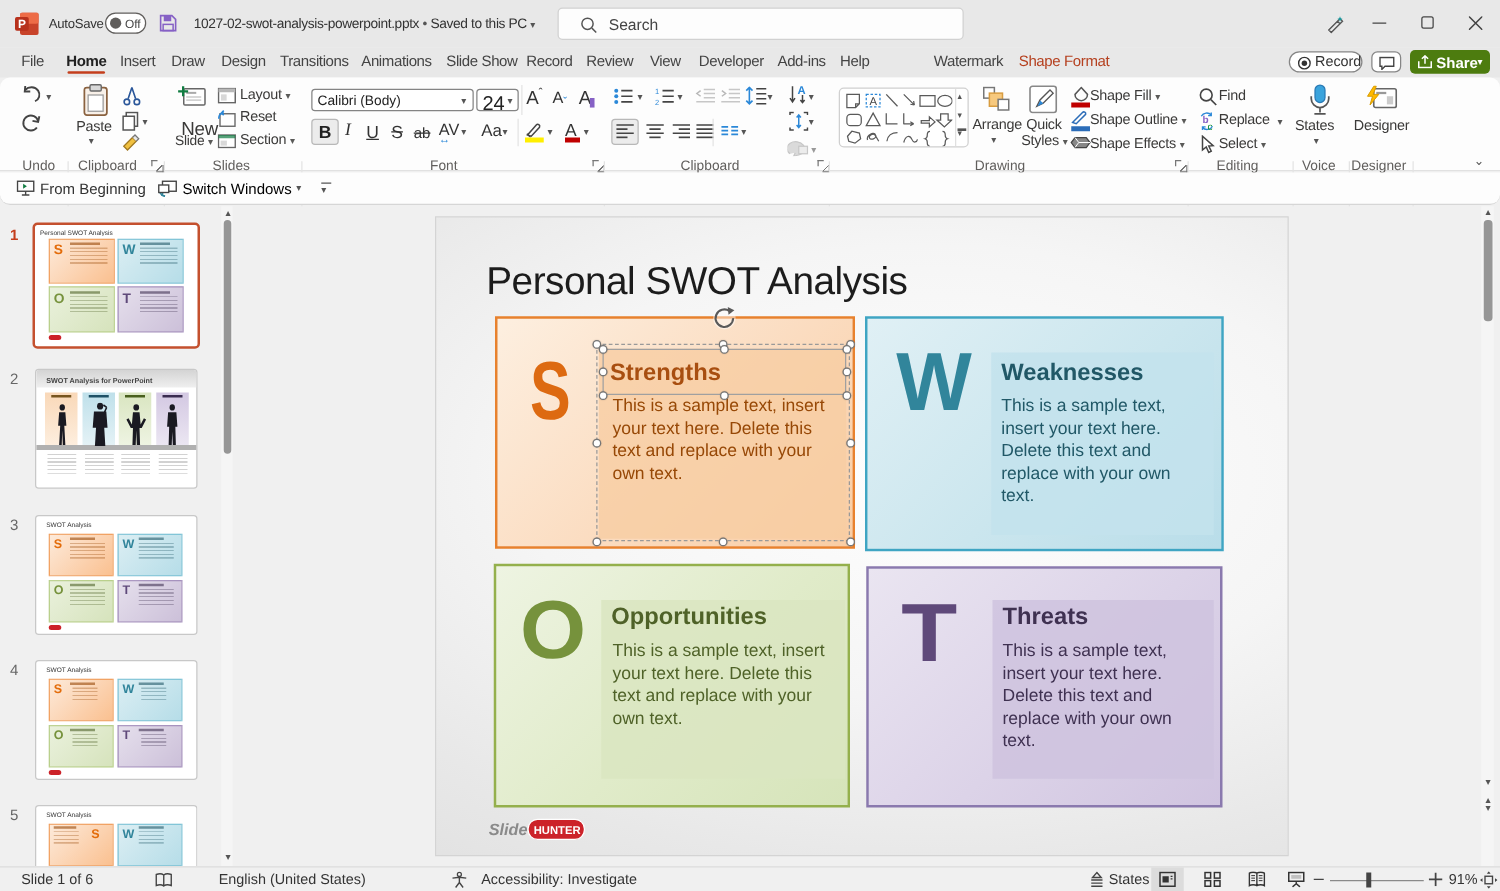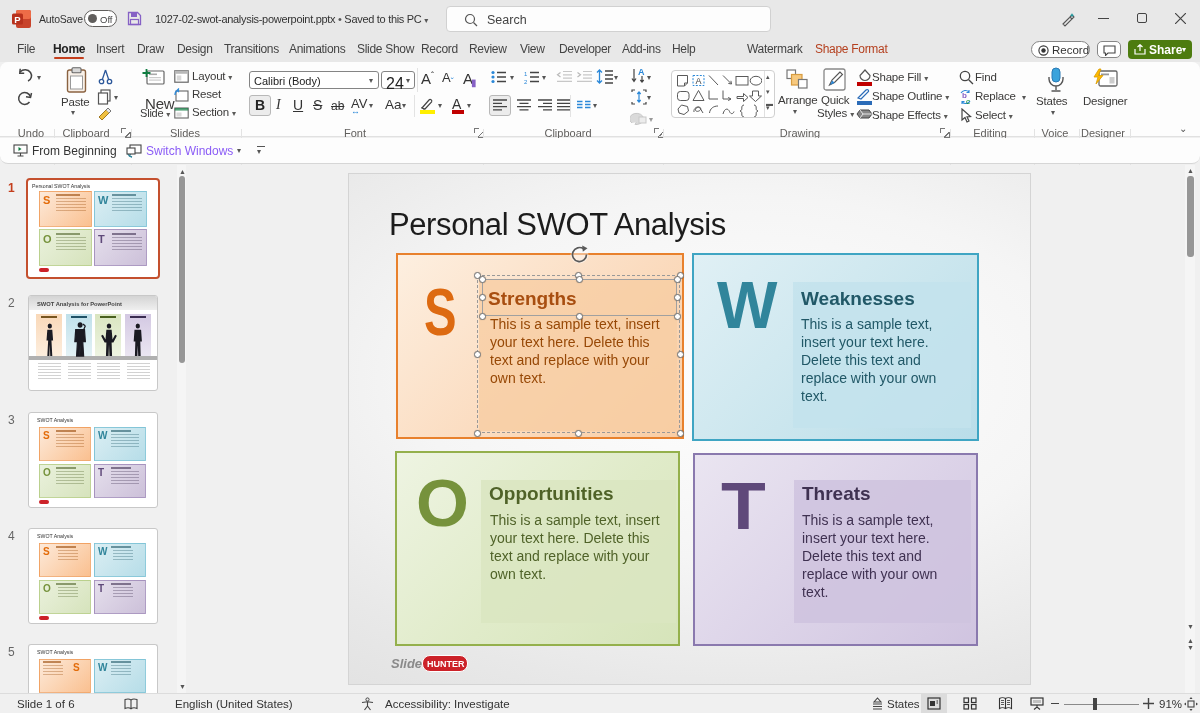--- a/index.html
+++ b/index.html
@@ -380,21 +380,21 @@
       <path d="M5.5 3 L8.5 5 L5.5 7z" fill="#107c41"></path>
       <path d="M7.5 9 v3 M4.5 12 h6" stroke="#444" stroke-width="1.1"></path>
     </svg>
   <div class="abs" style="left:32px;top:6px;font-size:12px;color:#333">From Beginning</div>
   <svg class="abs" style="left:126px;top:6px" width="16" height="15" viewBox="0 0 16 15">
       <rect x="4" y="1" width="11" height="8" fill="#fff" stroke="#444" stroke-width="1.1"></rect>
       <path d="M2 6 a5 5 0 0 0 4 7" fill="none" stroke="#31859b" stroke-width="1.4"></path>
       <path d="M6 13 l-2.5-1 1-2.2" fill="none" stroke="#31859b" stroke-width="1.2"></path>
       <rect x="1" y="4" width="8" height="6" fill="#fff" stroke="#444" stroke-width="1.1"></rect>
     </svg>
-  <div class="abs" style="left:146px;top:6px;font-size:12px;color:#8b5cf6">Switch Windows</div>
+  <div class="abs" style="left:146px;top:6px;font-size:12px;color:#000000">Switch Windows</div>
   <div class="abs" style="left:237px;top:8px;font-size:8px;color:#555">▾</div>
   <div class="abs" style="left:257px;top:8px;width:8px;height:1.3px;background:#555"></div>
   <div class="abs" style="left:257px;top:9px;font-size:8px;color:#555">▾</div>
 </div>
 
 <div class="abs" style="left:0;top:165px;width:1200px;height:528px;background:#f0f0f0" id="workspace">
 
   <div class="abs" style="left:8px;top:16px;font-size:12px;color:#c43e1c;font-weight:bold">1</div>
   <div class="abs" style="left:8px;top:131px;font-size:12px;color:#666">2</div>
   <div class="abs" style="left:8px;top:248px;font-size:12px;color:#666">3</div>

